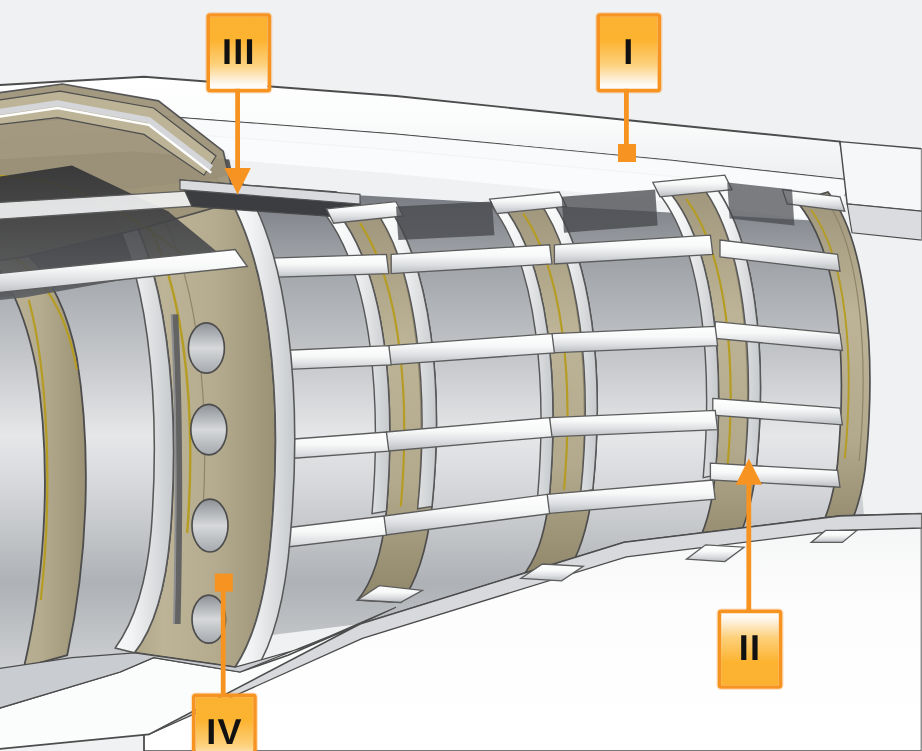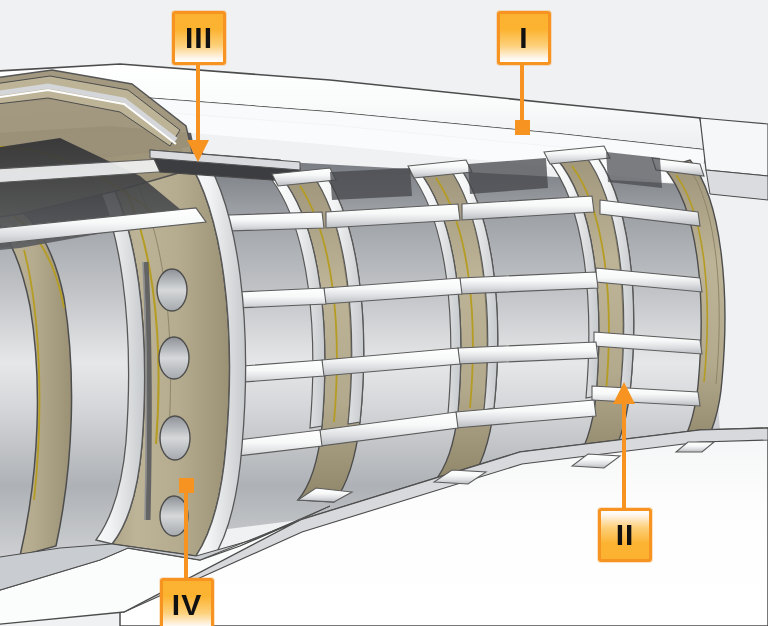--- a/index.html
+++ b/index.html
@@ -9,21 +9,21 @@
     font-family:"Liberation Sans", sans-serif;
     position:relative;
   }
   #stage{position:absolute;inset:0;width:768px;height:626px;}
   #art{position:absolute;left:0;top:0;width:768px;height:626px;}
 
   
   .callout{position:absolute;z-index:40;}
   .cbox{
     position:absolute;
-    width:54px;height:54px;
+    width:54px;height:66px;
     border:3px solid #f79421;
     border-radius:3px;
     box-sizing:border-box;
     display:flex;align-items:center;justify-content:center;
     font-size:30px;font-weight:bold;color:#111;
     letter-spacing:1px;
     line-height:1;
     box-shadow:0 0 0 1px rgba(247,148,33,.25);
   }
   .cbox.down{ background:linear-gradient(180deg,#fbb231 0%,#fcb330 32%,#fdd07a 66%,#fdf6ec 92%,#ffffff 100%); }

